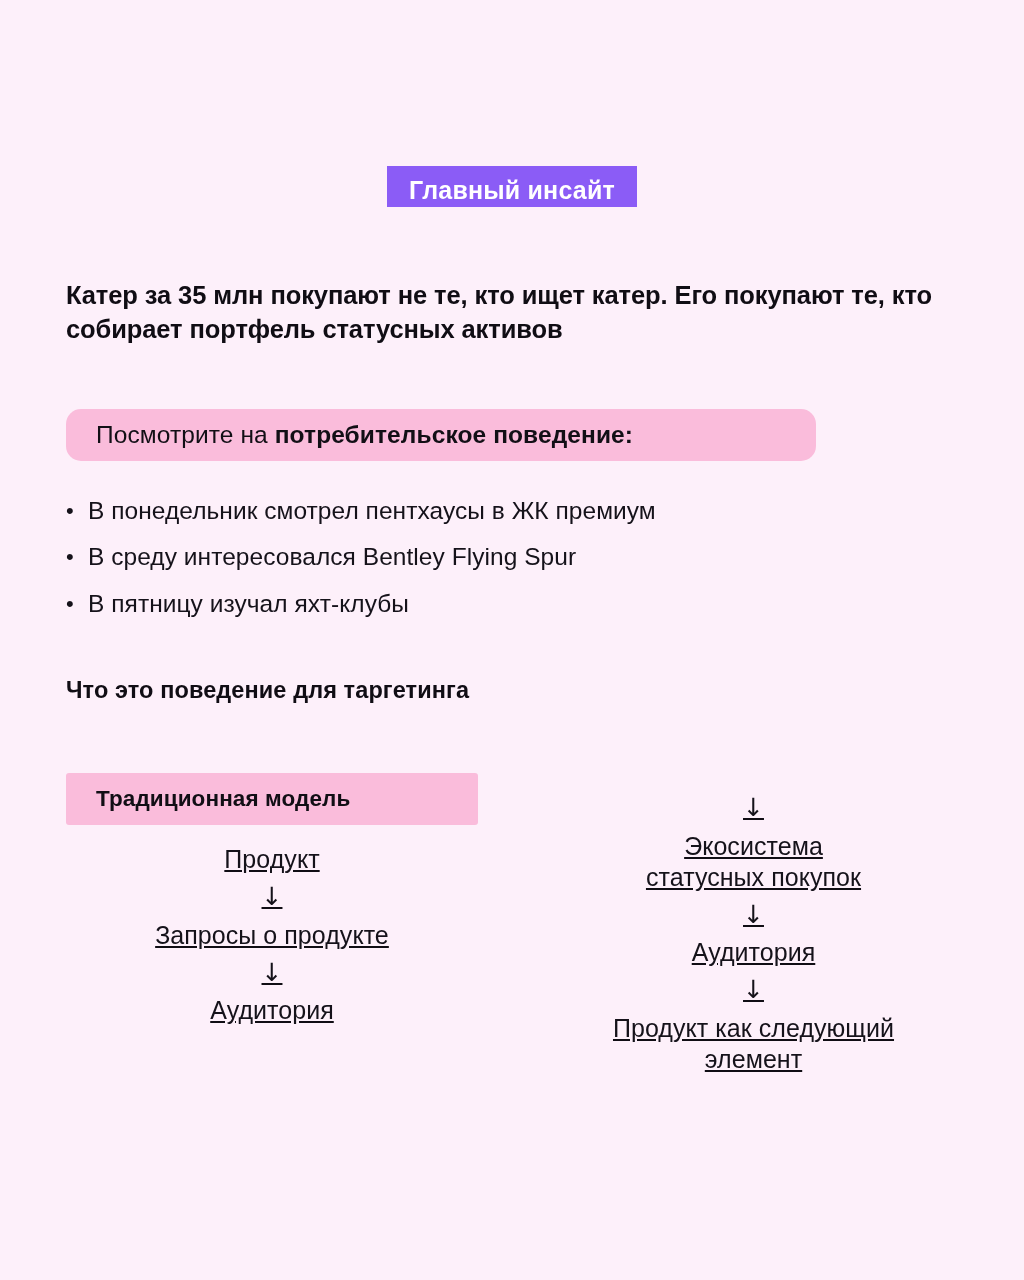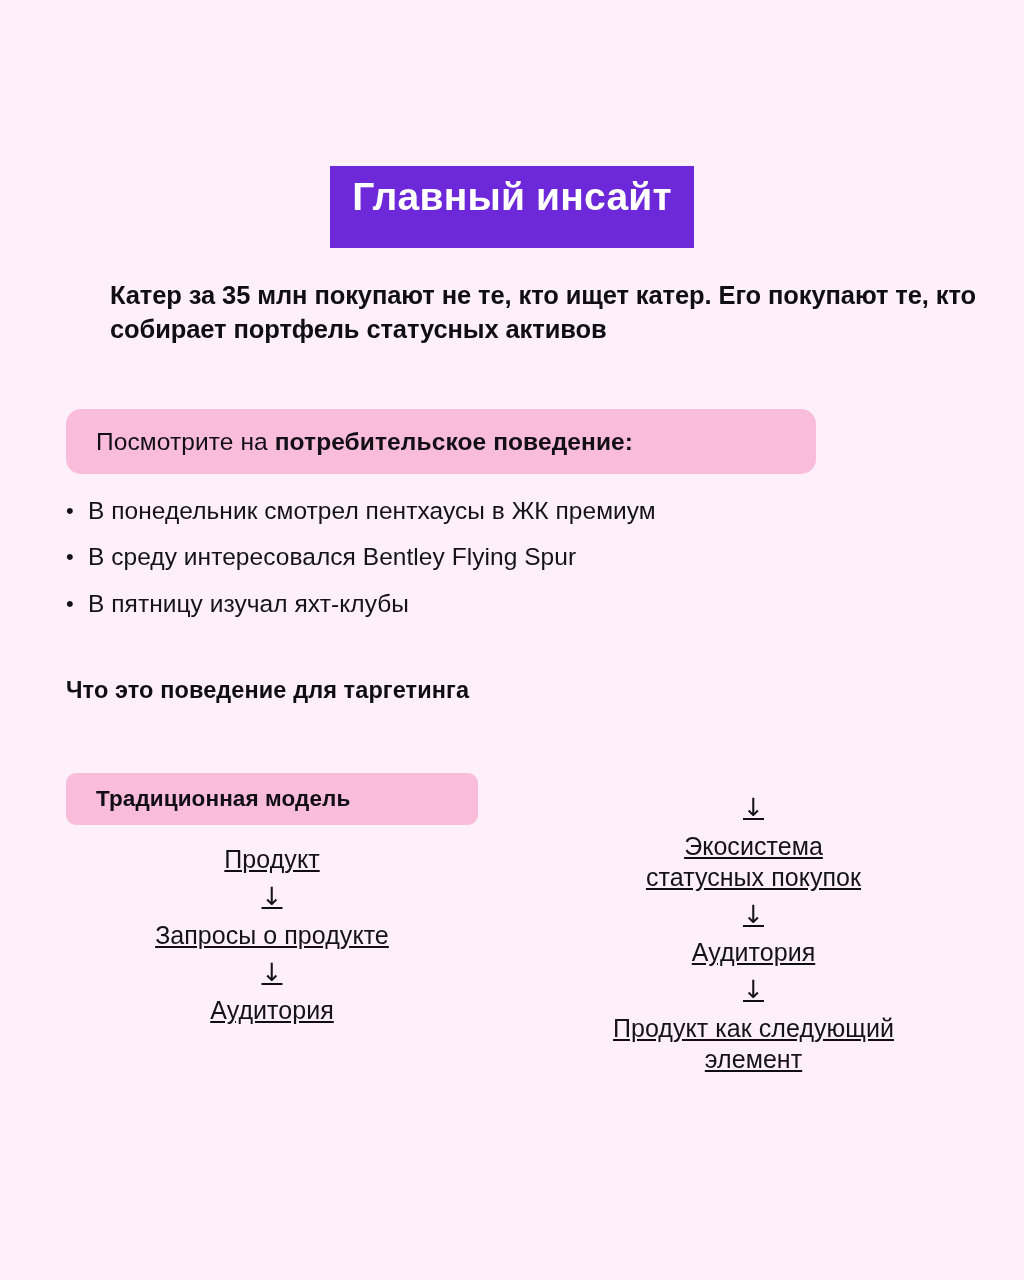--- a/index.html
+++ b/index.html
@@ -77,50 +77,49 @@
   
   .insight-badge-wrap {
     position: absolute;
     top: 166px;
     left: 0;
     width: 100%;
     text-align: center;
   }
   .insight-badge {
     display: inline-block;
-    background: #6d28d9;
+    background: #8b5cf6;
     color: #ffffff;
-    font-size: 39px;
+    font-size: 25px;
     font-weight: 700;
     letter-spacing: 0.2px;
-    padding: 11px 22px 30px 22px;
+    padding: 11px 22px 4px 22px;
     line-height: 1.05;
   }
 
   
   .headline {
     position: absolute;
     top: 279px;
     left: 66px;
     width: 890px;
     font-size: 25.5px;
     font-weight: 700;
     line-height: 1.32;
     letter-spacing: -0.1px;
     color: #100d14;
-    margin-left: 44px;
   }
 
   
   .highlight-pill {
     position: absolute;
     top: 409px;
     left: 66px;
     width: 750px;
-    height: 65px;
+    height: 52px;
     background: #fabcdb;
     border-radius: 15px;
     display: flex;
     align-items: center;
     padding-left: 30px;
   }
   .highlight-pill .txt {
     font-size: 24.5px;
     font-weight: 400;
     color: #120f16;
@@ -177,21 +176,21 @@
   .col {
     position: absolute;
     top: 0;
   }
   .col-left  { left: 66px;  width: 412px; }
   .col-right { left: 550px; width: 407px; }
 
   .col-pill {
     height: 52px;
     background: #fabcdb;
-    border-radius: 10px;
+    border-radius: 3px;
     display: flex;
     align-items: center;
     font-size: 22.5px;
     font-weight: 700;
     color: #110e15;
     letter-spacing: 0.1px;
   }
   .col-left .col-pill  { justify-content: flex-start; padding-left: 30px; }
   .col-right .col-pill { justify-content: center; }
 

